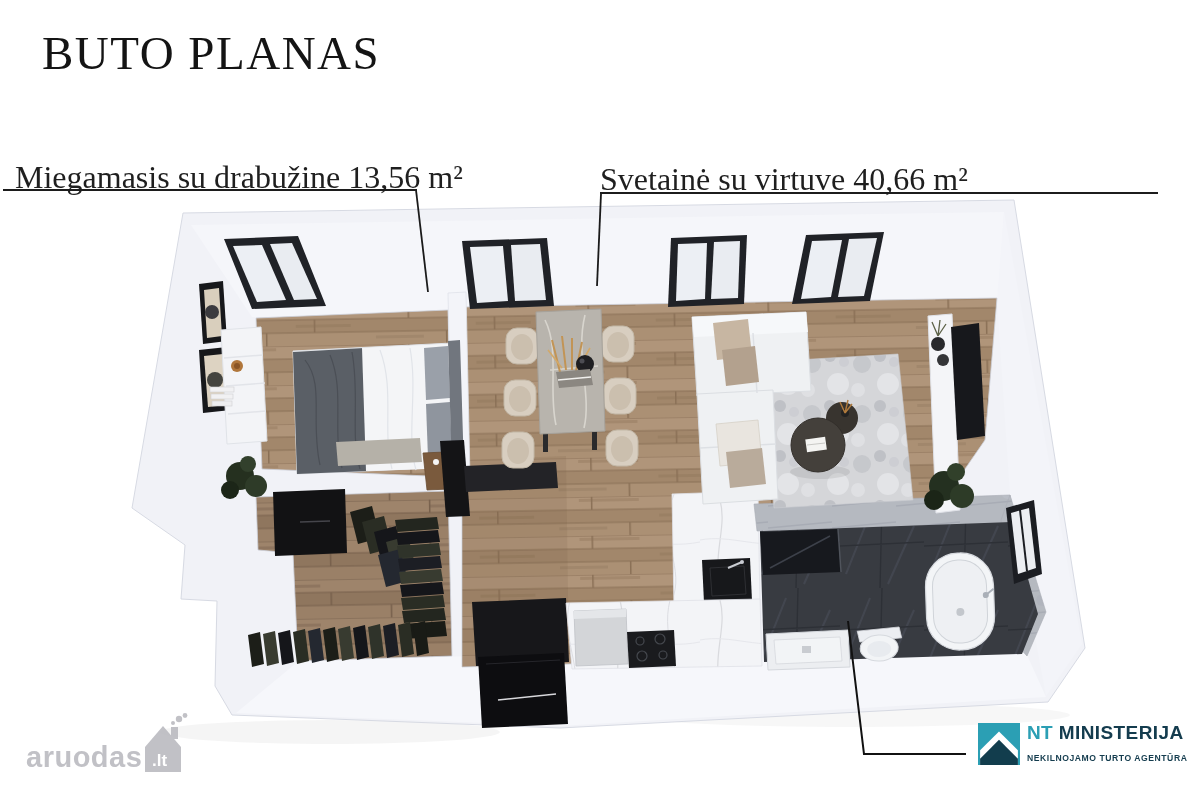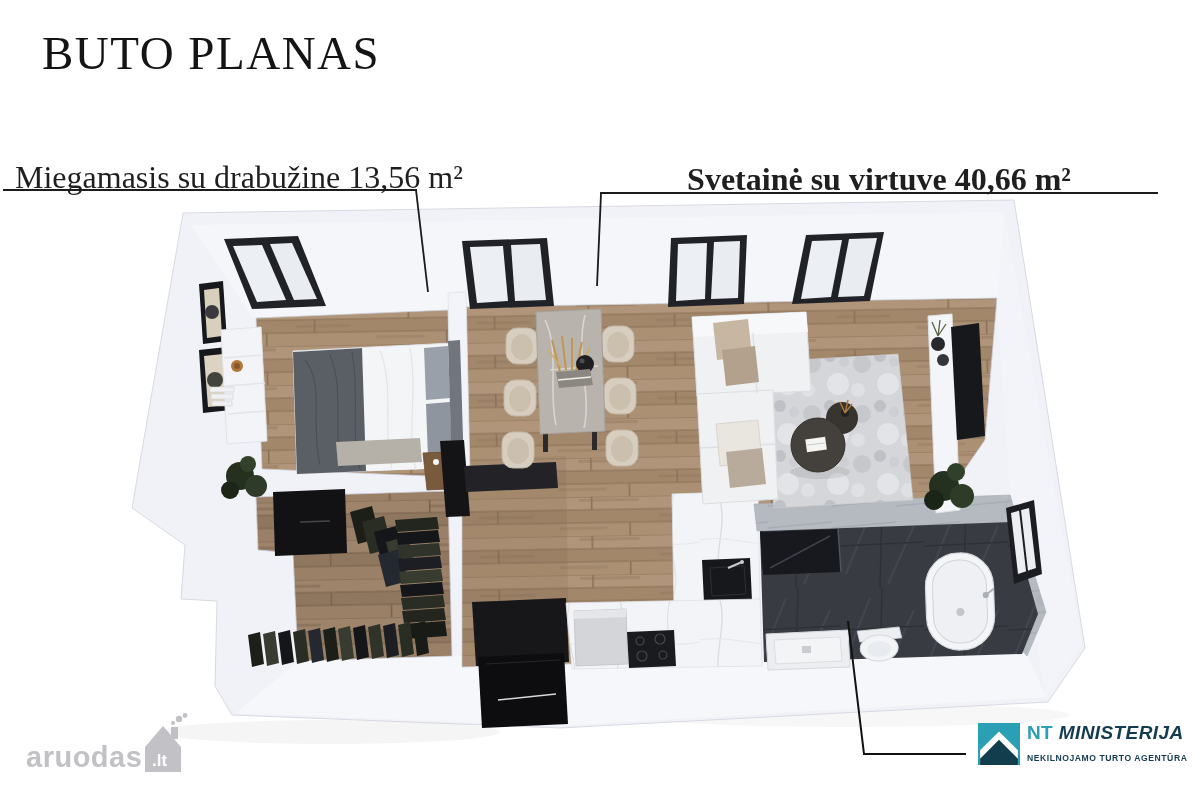--- a/index.html
+++ b/index.html
@@ -5,32 +5,32 @@
   html,body{margin:0;padding:0;background:#ffffff;}
   .page{position:relative;width:1200px;height:799px;background:#ffffff;overflow:hidden;
         font-family:"Liberation Sans",sans-serif;}
   .plan-svg{position:absolute;left:0;top:0;width:1200px;height:799px;}
   .page-title{position:absolute;left:42px;top:26px;margin:0;
       font-family:"Liberation Serif","DejaVu Serif",serif;font-weight:400;
       font-size:47px;letter-spacing:1.5px;color:#141414;white-space:nowrap;}
   .room-label{position:absolute;font-family:"Liberation Serif","DejaVu Serif",serif;
       font-size:32px;color:#1f1f1f;white-space:nowrap;}
   .label-bedroom{left:15px;top:159px;}
-  .label-living{left:600px;top:161px;width:558px;text-align:center;font-weight:bold;}
+  .label-living{left:600px;top:161px;width:558px;text-align:left;}
   .underline{position:absolute;height:2px;background:#1c1c1c;}
   .underline-bedroom{left:3px;top:189px;width:414px;}
   .underline-living{left:600px;top:192px;width:558px;}
   .watermark{position:absolute;left:26px;top:712px;display:flex;align-items:flex-end;opacity:.85;}
   .watermark-text{font-size:29px;font-weight:bold;color:#b7b7bd;letter-spacing:.5px;line-height:1;
       padding-bottom:2px;}
   .agency{position:absolute;left:978px;top:723px;display:flex;align-items:flex-start;gap:7px;}
   .agency-text{display:flex;flex-direction:column;}
   .agency-name{font-size:19px;font-weight:bold;letter-spacing:.4px;line-height:1.05;white-space:nowrap;}
   .agency-name .accent{color:#2b9fb4;}
-  .agency-name .rest{color:#143c4e;font-style:italic;}
+  .agency-name .rest{color:#143c4e;}
   .agency-tagline{font-size:8.6px;font-weight:bold;color:#143c4e;letter-spacing:.55px;
       margin-top:10px;white-space:nowrap;}
 </style>
 </head>
 <body>
 
 <div class="page">
 
 <svg class="plan-svg" viewBox="0 0 1200 799" xmlns="http://www.w3.org/2000/svg">
   <defs>

